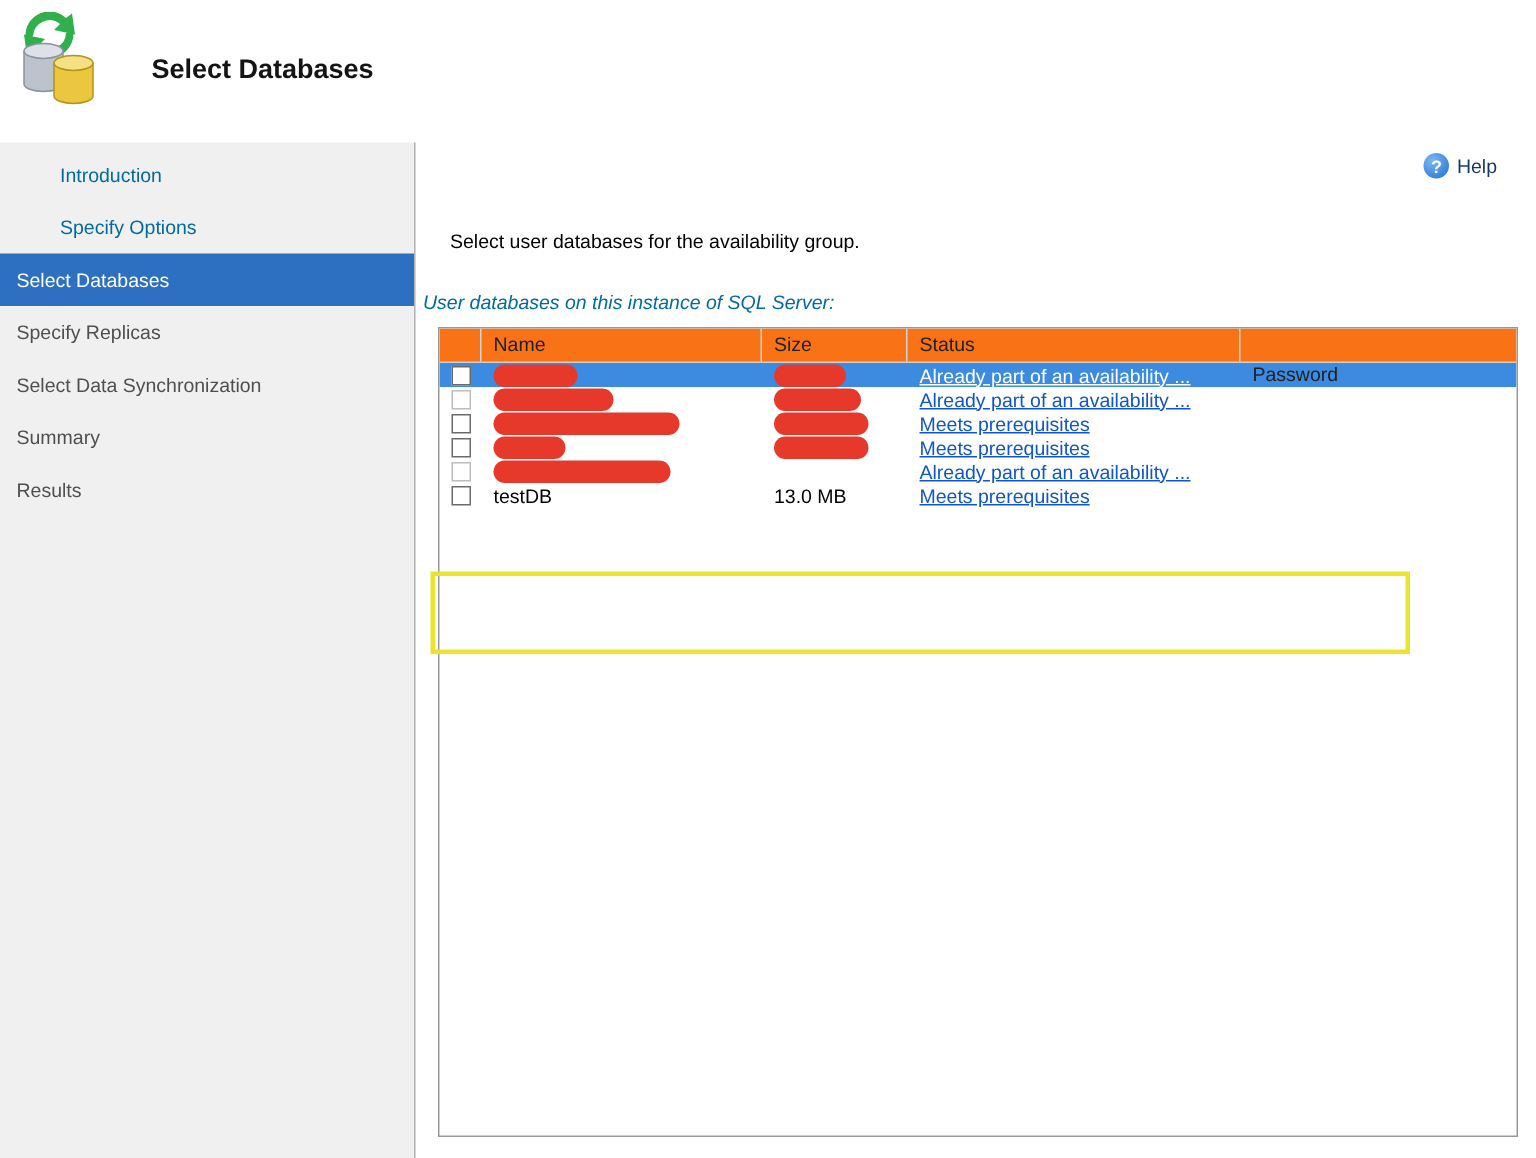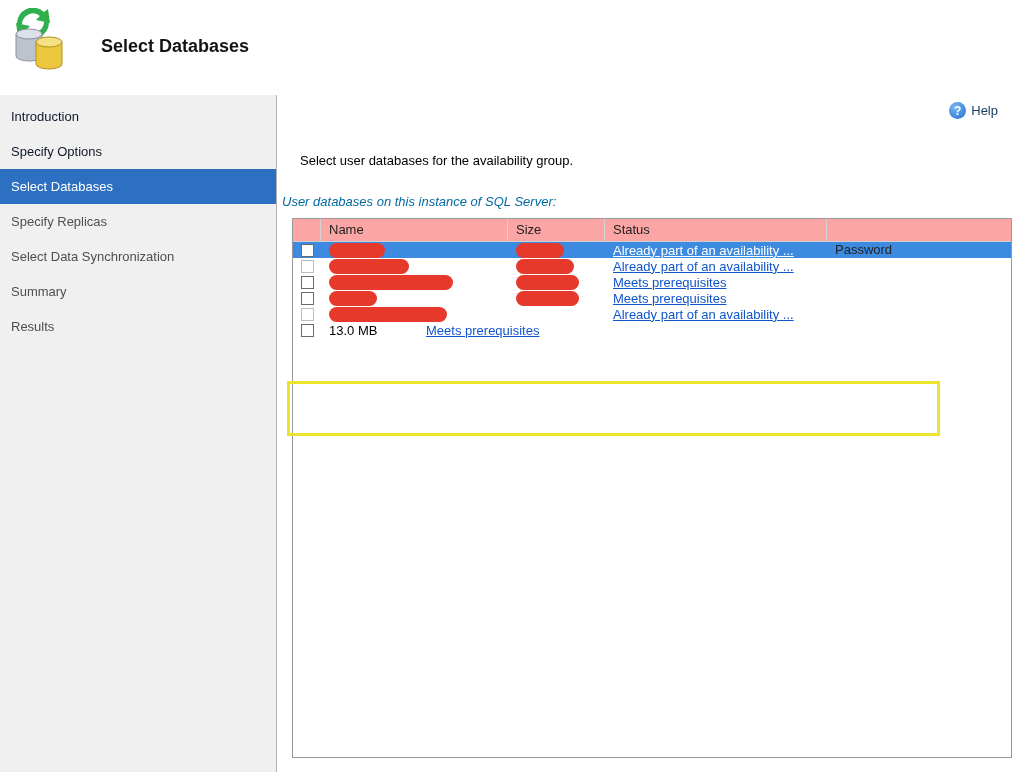--- a/index.html
+++ b/index.html
@@ -16,42 +16,42 @@
   .header { position:absolute; left:0; top:0; width:1024px; height:95px; background:#fff; }
   .header-icon { position:absolute; left:10px; top:8px; width:58px; height:64px; }
   .page-title { position:absolute; left:101px; top:36px; font-size:18px; font-weight:bold; color:#141414; }
 
   
   .sidebar {
     position:absolute; left:0; top:95px; width:277px; bottom:0;
     background:#f0f0f0; border-right:1px solid #b3b3b3; padding-top:4px;
   }
   .step { height:35px; line-height:35px; padding-left:11px; font-size:13px; cursor:default; white-space:nowrap; }
-  .step.done { color:#0f172a; }
+  .step.done { color:#0369a1;margin-left:29px; }
   .step.current { background:var(--sidebar-selected,#2d6fc1); color:#fff; }
   .step.future { color:#4f4f4f; }
 
   
   .content { position:absolute; left:278px; top:95px; right:0; bottom:0; background:#fff; }
   .help { position:absolute; right:26px; top:7px; display:flex; align-items:center; gap:5px; color:#16395f; cursor:pointer; }
   .help-icon {
     width:17px; height:17px; border-radius:50%;
     background:radial-gradient(circle at 35% 30%, #7cb6f2, #1e6fd0);
     color:#fff; font-size:12px; font-weight:bold;
     display:flex; align-items:center; justify-content:center;
   }
   .instruction { position:absolute; left:22px; top:58px; font-weight:normal; color:#000; }
   .list-label  { position:absolute; left:4px; top:99px; color:#0369a1;font-style:italic; }
 
   
   .db-table {
     position:absolute; left:14px; top:123px; width:720px; height:540px;
     border:1px solid #999; background:#fff; overflow:hidden;
   }
-  .thead { display:flex; height:23px; border-bottom:1px solid #cfcfcf; background:#fca5a5; }
+  .thead { display:flex; height:23px; border-bottom:1px solid #cfcfcf; background:#f97316; }
   .th { font-size:13px; color:#222; line-height:22px; padding-left:8px; border-right:1px solid #d4d4d4; }
   .cb-col { width:28px; }
   .name-col { width:187px; }
   .size-col { width:97px; }
   .status-col { width:222px; }
   .pw-col { flex:1;margin-top:20px; }
   .th.pw-col { border-right:none; }
 
   .row { display:flex; height:16px; align-items:stretch; }
   .row.selected { background:var(--selected-row,#3c8be0); }
@@ -185,20 +185,21 @@
           <div class="cell size-col"></div>
           <div class="cell status-col">
             <a href="#" class="status-link">Already part of an availability ...</a>
           </div>
           <div class="cell pw-col"></div>
         </div>
         <div class="row">
           <div class="cell cb-col">
             <span class="checkbox"></span>
           </div>
+          <div class="cell name-col">testDB</div>
           <div class="cell size-col">13.0 MB</div>
           <div class="cell status-col">
             <a href="#" class="status-link">Meets prerequisites</a>
           </div>
           <div class="cell pw-col">************</div>
         </div>
       </div>
   </div>
 
   <div class="annotation-box"></div>

